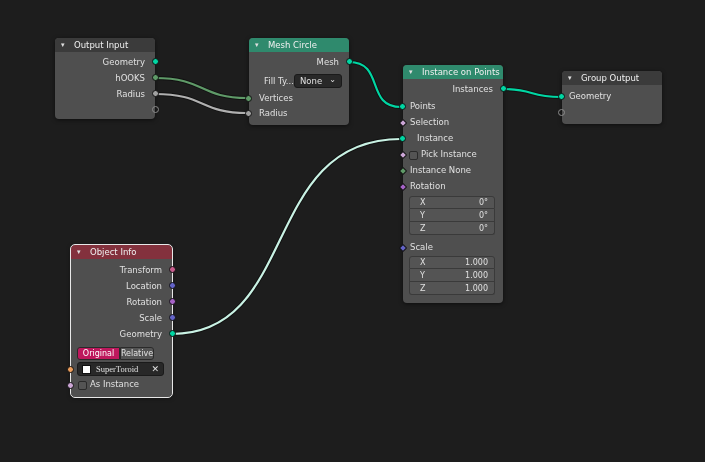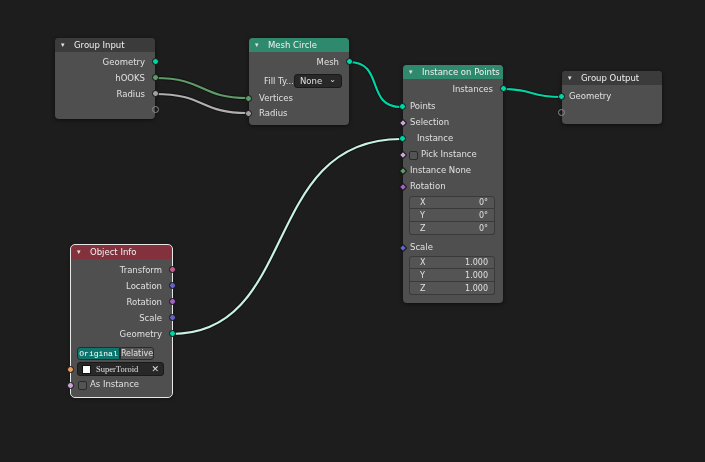--- a/index.html
+++ b/index.html
@@ -27,21 +27,21 @@
   .sock.empty{background:transparent;border:1px solid #8a8a8a;}
   .sock.dia{border-radius:1px;transform:rotate(45deg);width:6px;height:6px;}
   .fld{position:absolute;background:#545454;border:1px solid #3a3a3a;box-sizing:border-box;height:13px;font-size:8px;color:#e0e0e0;display:flex;align-items:center;padding:0 6px;}
   .fld .lbl{flex:1;}
   .fld.top{border-radius:3px 3px 0 0;}
   .fld.bot{border-radius:0 0 3px 3px;}
   .dd{position:absolute;background:#282828;border:1px solid #1a1a1a;border-radius:3px;height:14px;font-size:8.5px;color:#e0e0e0;display:flex;align-items:center;padding:0 5px;box-sizing:border-box;}
   .chk{position:absolute;width:9px;height:9px;background:#545454;border:1px solid #2a2a2a;border-radius:2px;box-sizing:border-box;}
   .toggle{position:absolute;display:flex;height:13px;font-size:8px;}
   .toggle span{display:flex;align-items:center;justify-content:center;border:1px solid #2a2a2a;box-sizing:border-box;}
-  .toggle .on{background:#0f766e;color:#fff;border-radius:3px 0 0 3px;font-family:Liberation Mono, monospace;}
+  .toggle .on{background:#be185d;color:#fff;border-radius:3px 0 0 3px;}
   .toggle .off{background:#545454;color:#e0e0e0;border-radius:0 3px 3px 0;}
   .objfld{position:absolute;background:#282828;border:1px solid #1a1a1a;border-radius:3px;height:14px;display:flex;align-items:center;font-size:8.5px;color:#e0e0e0;box-sizing:border-box;}
 </style>
 </head>
 <body>
 
 <svg class="links" viewBox="0 0 705 462">
 
   <path d="M155,78 C205,78 200,98 247,98" stroke="#111" stroke-width="4" fill="none"></path>
   <path d="M155,78 C205,78 200,98 247,98" stroke="#5f9a68" stroke-width="2.2" fill="none"></path>
@@ -55,21 +55,21 @@
   <path d="M502,89 C535,89 528,97 561,97" stroke="#111" stroke-width="4" fill="none"></path>
   <path d="M502,89 C535,89 528,97 561,97" stroke="#00d6a3" stroke-width="2.2" fill="none"></path>
 
   <path d="M172,334 C300,334 260,139 401,139" stroke="#111" stroke-width="4" fill="none"></path>
   <path d="M172,334 C300,334 260,139 401,139" stroke="#c9f2e4" stroke-width="2.2" fill="none"></path>
 </svg>
 
 <div class="node" style="left:55px;top:38px;width:100px;height:81px;">
   <div class="hdr grp">
     <span class="chev">▾</span>
-    <span>Group Input</span>
+    <span>Output Input</span>
   </div>
   <span class="row r" style="top:19px;">Geometry</span>
   <span class="sock geo" style="right:-4px;top:20px;"></span>
   <span class="row r" style="top:35px;">hOOKS</span>
   <span class="sock int" style="right:-4px;top:36px;"></span>
   <span class="row r" style="top:51px;">Radius</span>
   <span class="sock flt" style="right:-4px;top:52px;"></span>
   <span class="sock empty" style="right:-4px;top:68px;"></span>
 </div>
 

